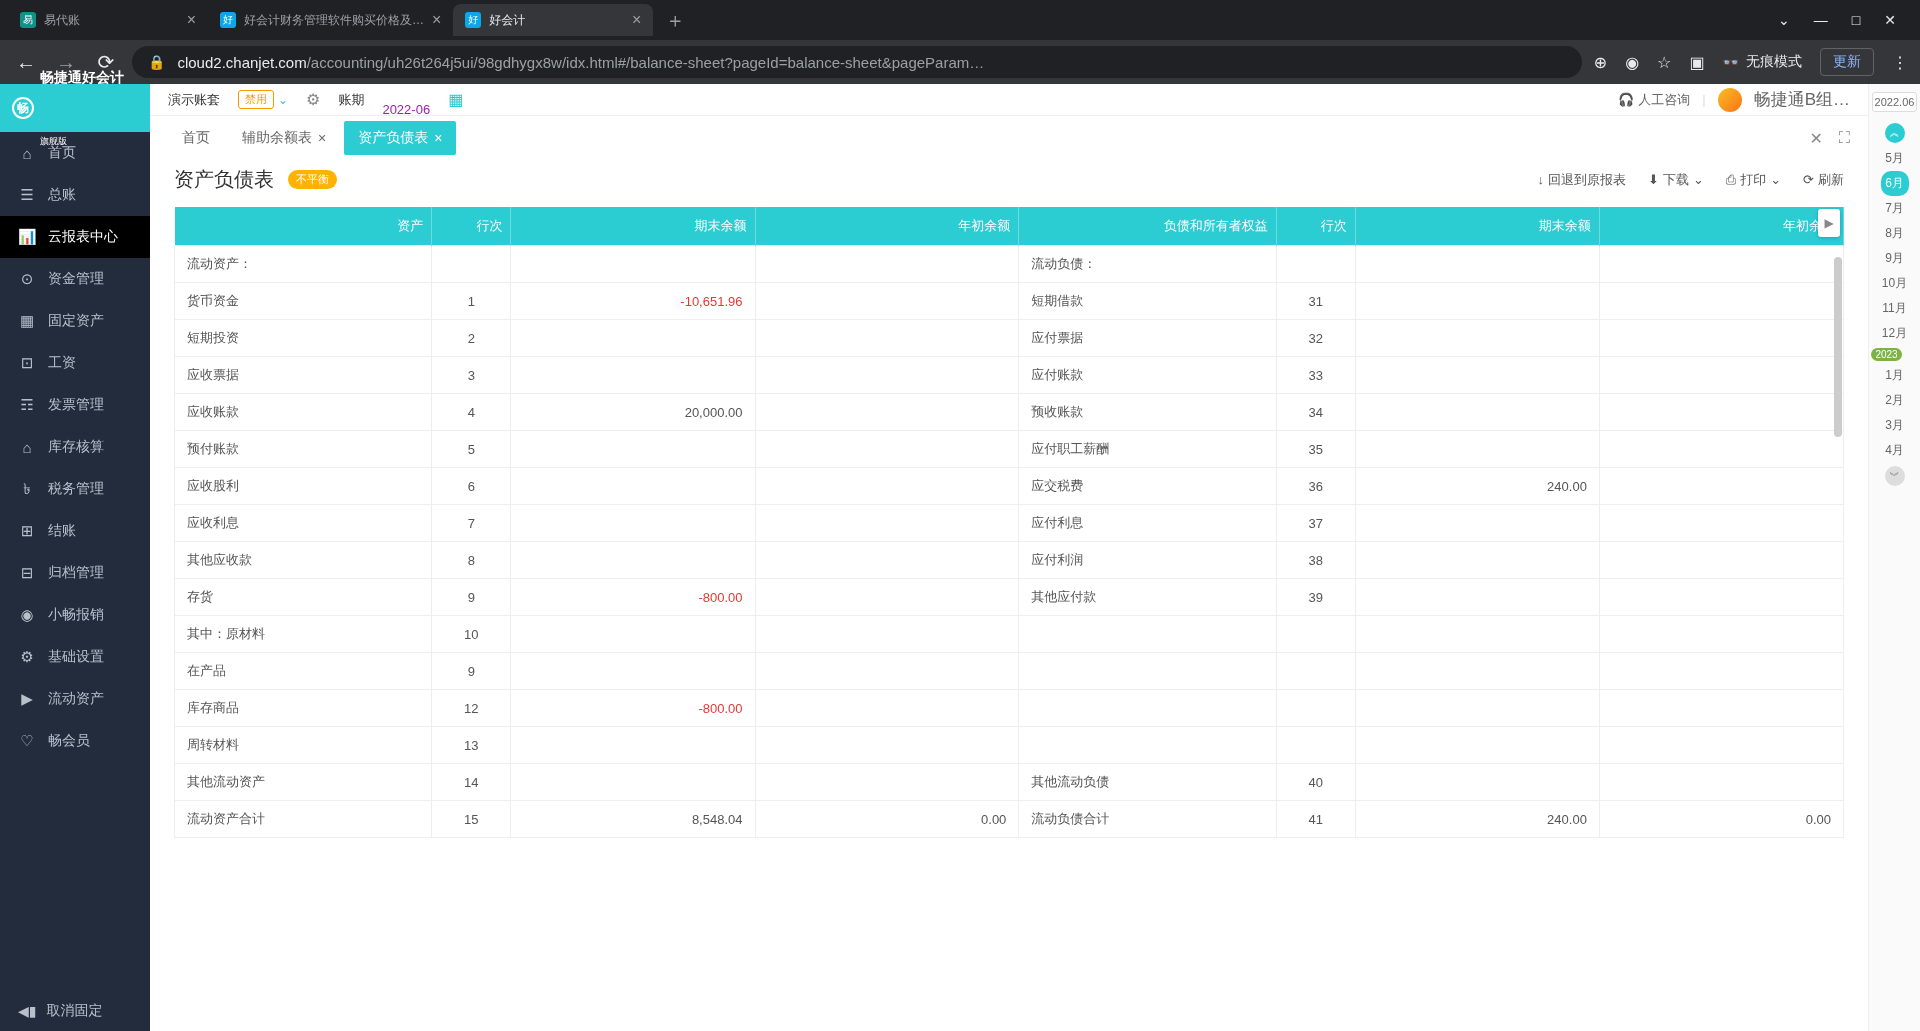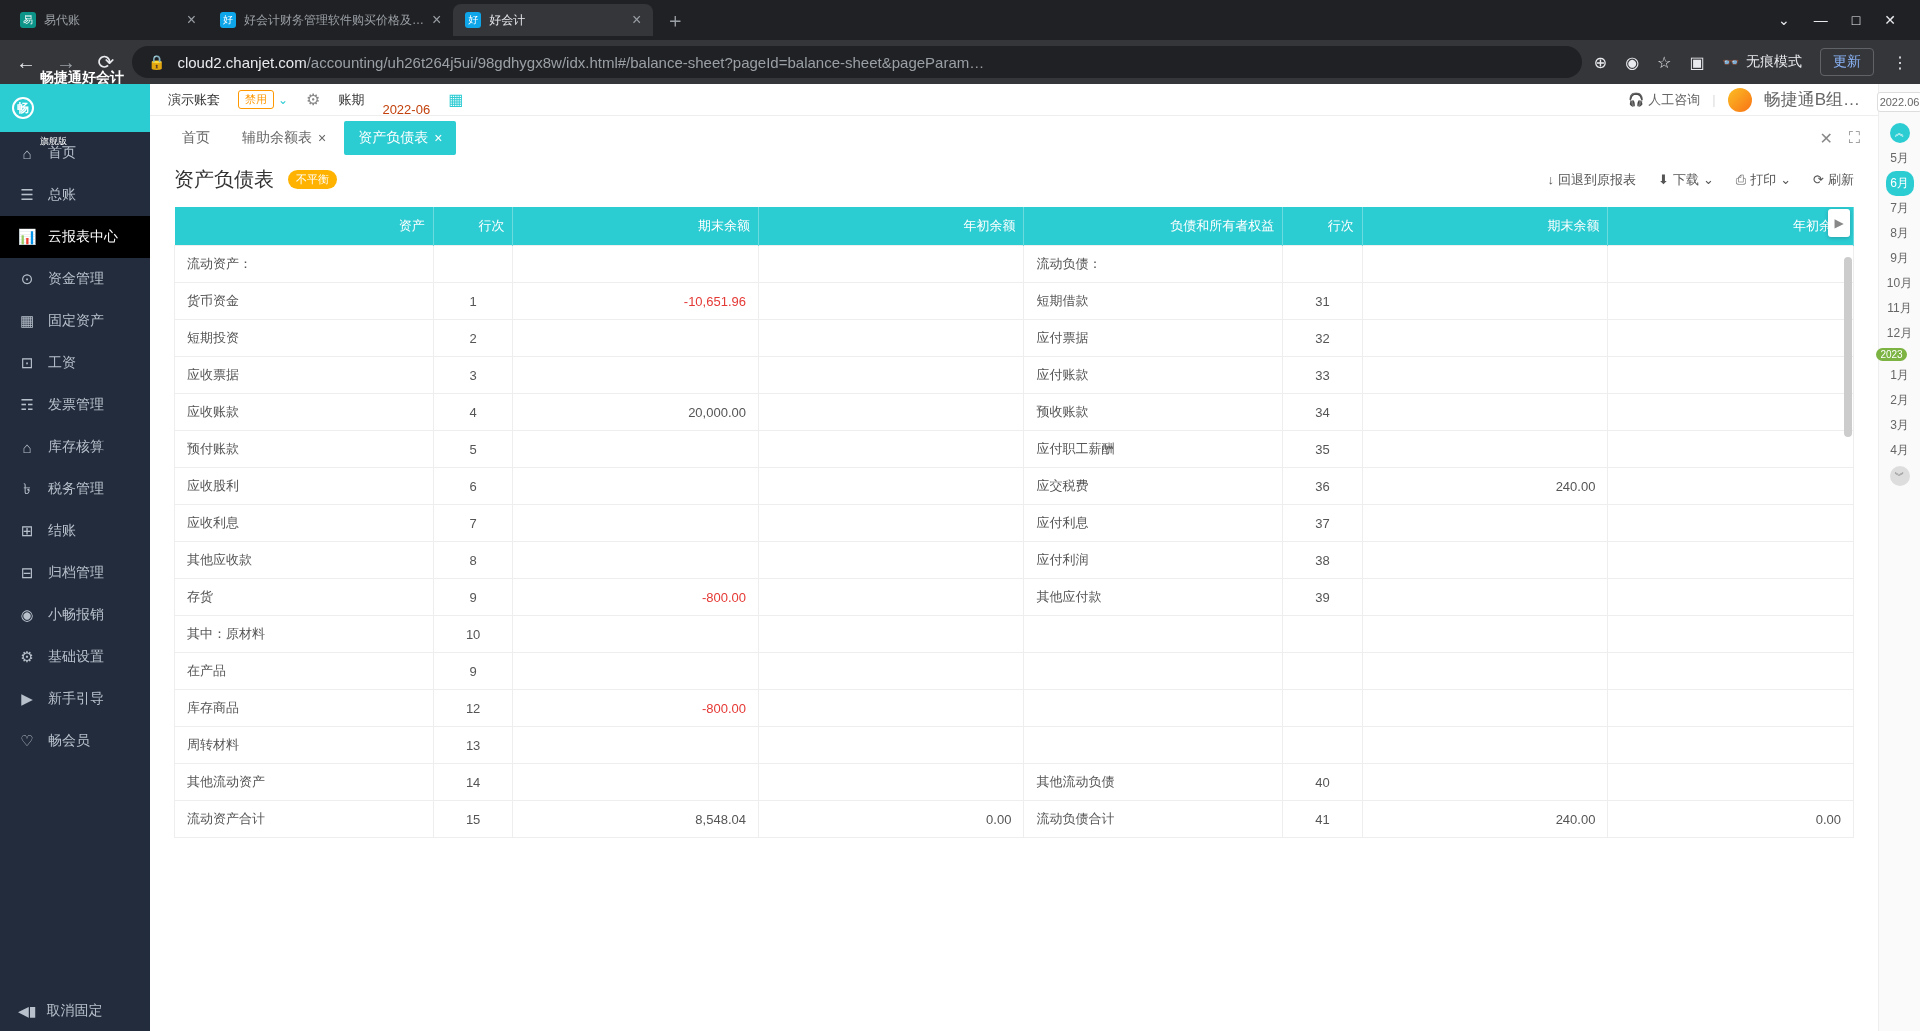--- a/index.html
+++ b/index.html
@@ -45,21 +45,21 @@
 
 .main { flex: 1; display: flex; flex-direction: column; min-width: 0; position: relative; }
 
 
 .topbar { height: 32px; display: flex; align-items: center; padding: 10px 18px; border-bottom: 1px solid #eee; gap: 18px; font-size: 13px; color: #666; }
 .account-name { color: #333; }
 .badge-disable { border: 1px solid #ff9800; color: #ff9800; border-radius: 3px; padding: 1px 6px; font-size: 11px; }
 .chev-down { color: #2cccd3; font-size: 12px; }
 .gear { color: #888; cursor: pointer; font-size: 16px; }
 .period-label { color: #333; }
-.period-value { color: #c2410c; margin-top: 20px; }
+.period-value { color: #a21caf; margin-top: 20px; }
 .cal-icon { color: #2cccd3; font-size: 16px; }
 .topbar-right { margin-left: auto; display: flex; align-items: center; gap: 12px; }
 .support { display: flex; align-items: center; gap: 4px; color: #666; font-size: 13px; cursor: pointer; }
 .avatar { width: 24px; height: 24px; border-radius: 50%; background: linear-gradient(135deg,#fbbf24,#f97316); }
 .username { color: #666; font-size: 17px; }
 
 
 .tabs { height: 44px; display: flex; align-items: center; padding: 0 18px; gap: 4px; font-size: 14px; position: relative; }
 .page-tab { padding: 8px 14px; color: #666; cursor: pointer; display: flex; align-items: center; gap: 6px; }
 .page-tab.active { background: #2cccd3; color: #fff; border-radius: 2px; }
@@ -87,21 +87,21 @@
 .col-end { width: 185px; }
 .col-start { width: 200px; }
 .col-liab { width: 195px; }
 .col-row2 { width: 60px; }
 .col-end2 { width: 185px; }
 .col-start2 { width: 185px; }
 .scroll-thumb { position: absolute; right: 2px; top: 50px; width: 8px; height: 180px; background: #ccc; border-radius: 4px; }
 .scroll-arrow-right { position: absolute; right: 4px; top: 2px; background: #fff; box-shadow: 0 1px 4px rgba(0,0,0,0.2); width: 22px; height: 28px; border-radius: 3px; color: #888; display: flex; align-items: center; justify-content: center; font-size: 12px; }
 
 
-.month-picker { width: 42px; background: #fafafa; border-left: 1px solid #eee; display: flex; flex-direction: column; align-items: center; padding-top: 8px; font-size: 12px; color: #666; flex-shrink: 0; }
+.month-picker { width: 52px; background: #fafafa; border-left: 1px solid #eee; display: flex; flex-direction: column; align-items: center; padding-top: 8px; font-size: 12px; color: #666; flex-shrink: 0; }
 .month-year { background: #fff; border: 1px solid #ddd; border-radius: 3px; padding: 3px 2px; font-size: 11px; margin-bottom: 8px; }
 .month-arrow { width: 20px; height: 20px; background: #2cccd3; color: #fff; border-radius: 50%; display: flex; align-items: center; justify-content: center; font-size: 10px; margin: 3px 0; cursor: pointer; }
 .month-arrow.grey { background: #ddd; color: #888; }
 .month-item { padding: 4px 0; cursor: pointer; width: 100%; text-align: center; }
 .month-item.active { background: #2cccd3; color: #fff; border-radius: 10px; width: 28px; }
 .year-badge { background: #7cb342; color: #fff; font-size: 10px; padding: 1px 4px; border-radius: 8px; margin: 2px 0; position: relative; left: -8px; }
 </style>
 </head>
 <body>
 
@@ -210,21 +210,21 @@
         <div class="nav-item">
           <span class="icon">◉</span>
           <span>小畅报销</span>
         </div>
         <div class="nav-item">
           <span class="icon">⚙</span>
           <span>基础设置</span>
         </div>
         <div class="nav-item">
           <span class="icon">▶</span>
-          <span>新手引导</span>
+          <span>流动资产</span>
         </div>
         <div class="nav-item">
           <span class="icon">♡</span>
           <span>畅会员</span>
         </div>
       </div>
     <div class="sidebar-footer">
       <div class="pin-btn">
         <span>◀▮</span>
         <span>取消固定</span>

